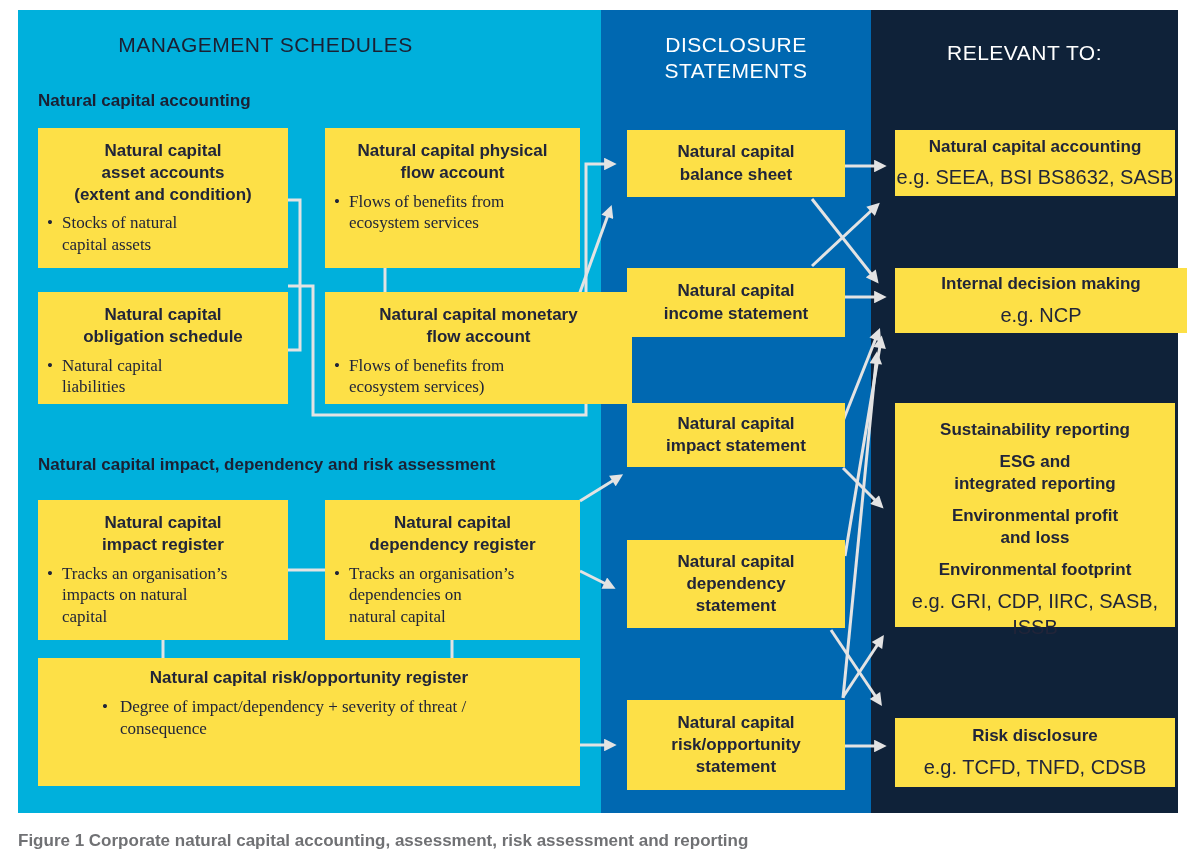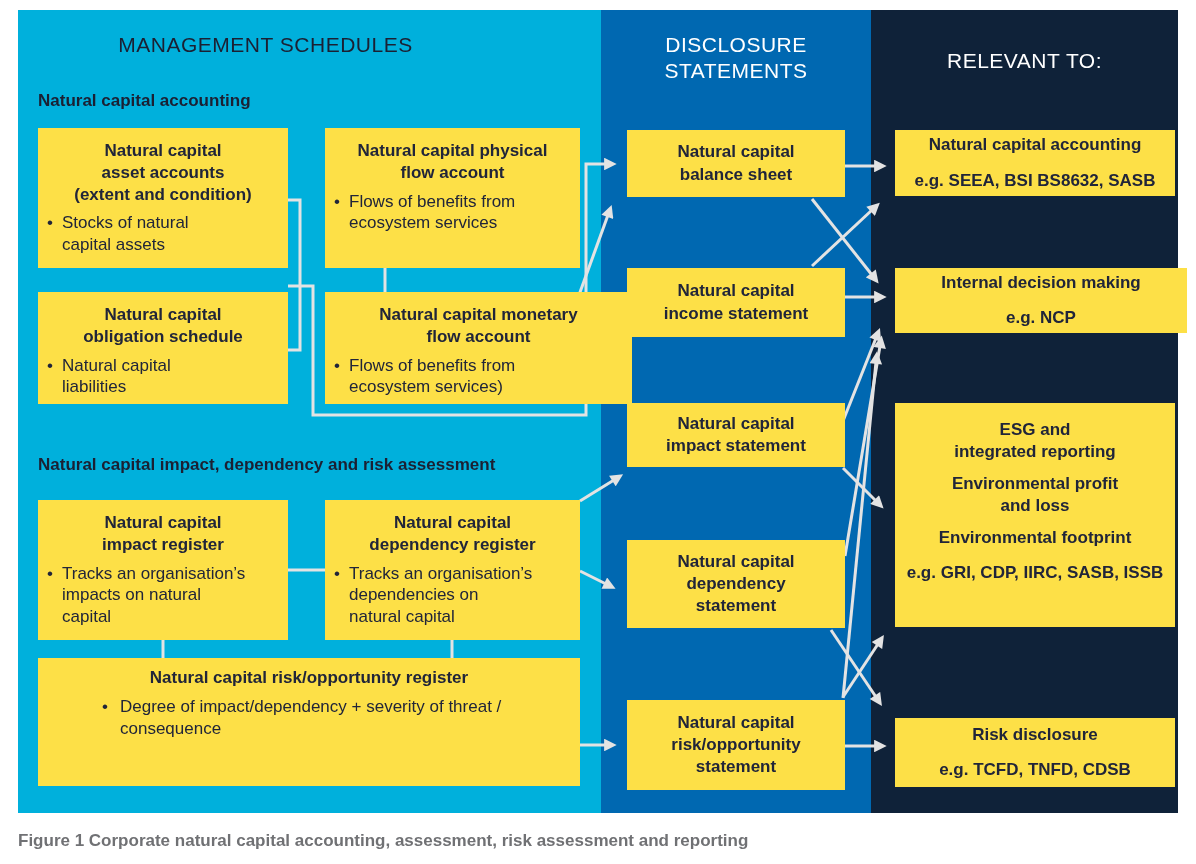--- a/index.html
+++ b/index.html
@@ -5,35 +5,35 @@
   html,body{margin:0;padding:0;background:#ffffff;}
   .stage{position:relative;width:1196px;height:864px;background:#ffffff;overflow:hidden;
          font-family:"Liberation Sans", sans-serif;}
   .panel{position:absolute;top:10px;height:803px;}
   .panel-cyan{left:18px;width:583px;background:#00b0dc;}
   .panel-blue{left:601px;width:270px;background:#0068b1;}
   .panel-navy{left:871px;width:307px;background:#0f2239;}
   .hdr{position:absolute;text-align:center;font-size:21px;letter-spacing:.5px;white-space:pre-line;line-height:1.25;}
   .hdr-mgmt{left:18px;width:495px;top:32px;color:#1b2033;}
   .hdr-disc{left:601px;width:270px;top:32px;color:#ffffff;}
-  .hdr-rel{left:871px;width:307px;top:48px;color:#ffffff;}
+  .hdr-rel{left:871px;width:307px;top:40px;color:#ffffff;}
   .sec-label{position:absolute;font-size:17px;font-weight:700;color:#1b2033;}
   .lines{position:absolute;left:0;top:0;z-index:2;}
   .box{position:absolute;background:#fde047;z-index:3;color:#212539;box-sizing:border-box;}
   .btitle{font-size:17px;font-weight:700;text-align:center;white-space:pre-line;line-height:1.28;margin-top:12px;}
   .bullet{position:relative;font-size:17px;text-align:left;white-space:pre-line;line-height:1.28;
-          margin-top:7px;padding-left:24px;padding-right:4px;}
+          margin-top:7px;padding-left:24px;padding-right:4px;font-family:Liberation Serif, serif;}
   .bullet::before{content:"\2022";position:absolute;left:9px;top:0;}
   .wide .bullet{padding-left:44px;margin-left:38px;}
   .wide .bullet::before{left:26px;}
   .mid-box{display:flex;align-items:center;justify-content:center;text-align:center;
            font-size:17px;font-weight:700;white-space:pre-line;line-height:1.3;}
   .rbox{display:flex;flex-direction:column;align-items:center;justify-content:center;text-align:center;}
   .r-title{font-size:17px;font-weight:700;white-space:pre-line;line-height:1.3;}
-  .r-eg{font-size:17px;font-weight:700;white-space:pre-line;line-height:1.3;margin-top:13px;}
+  .r-eg{font-size:20px;font-weight:400;white-space:pre-line;line-height:1.3;margin-top:6px;}
   .rbox-multi{justify-content:flex-start;padding-top:16px;}
   .rbox-multi .r-title{margin-bottom:10px;}
   .caption{position:absolute;left:18px;top:831px;font-size:17px;font-weight:700;color:#707174;}
 </style>
 </head>
 <body>
 
 <div class="stage">
 
   <div class="panel panel-cyan"></div>
@@ -143,20 +143,21 @@
 
   <div class="box rbox" style="left:895px;top:130px;width:280px;height:66px;">
     <div class="r-title">Natural capital accounting</div>
     <div class="r-eg">e.g. SEEA, BSI BS8632, SASB</div>
   </div>
   <div class="box rbox" style="left:895px;top:268px;width:292px;height:65px;">
     <div class="r-title">Internal decision making</div>
     <div class="r-eg">e.g. NCP</div>
   </div>
   <div class="box rbox rbox-multi" style="left:895px;top:403px;width:280px;height:224px;">
+    <div class="r-title">Sustainability reporting</div>
     <div class="r-title">ESG and
 integrated reporting</div>
     <div class="r-title">Environmental profit
 and loss</div>
     <div class="r-title" style="margin-bottom:0;">Environmental footprint</div>
     <div class="r-eg">e.g. GRI, CDP, IIRC, SASB, ISSB</div>
   </div>
   <div class="box rbox" style="left:895px;top:718px;width:280px;height:69px;">
     <div class="r-title">Risk disclosure</div>
     <div class="r-eg">e.g. TCFD, TNFD, CDSB</div>

